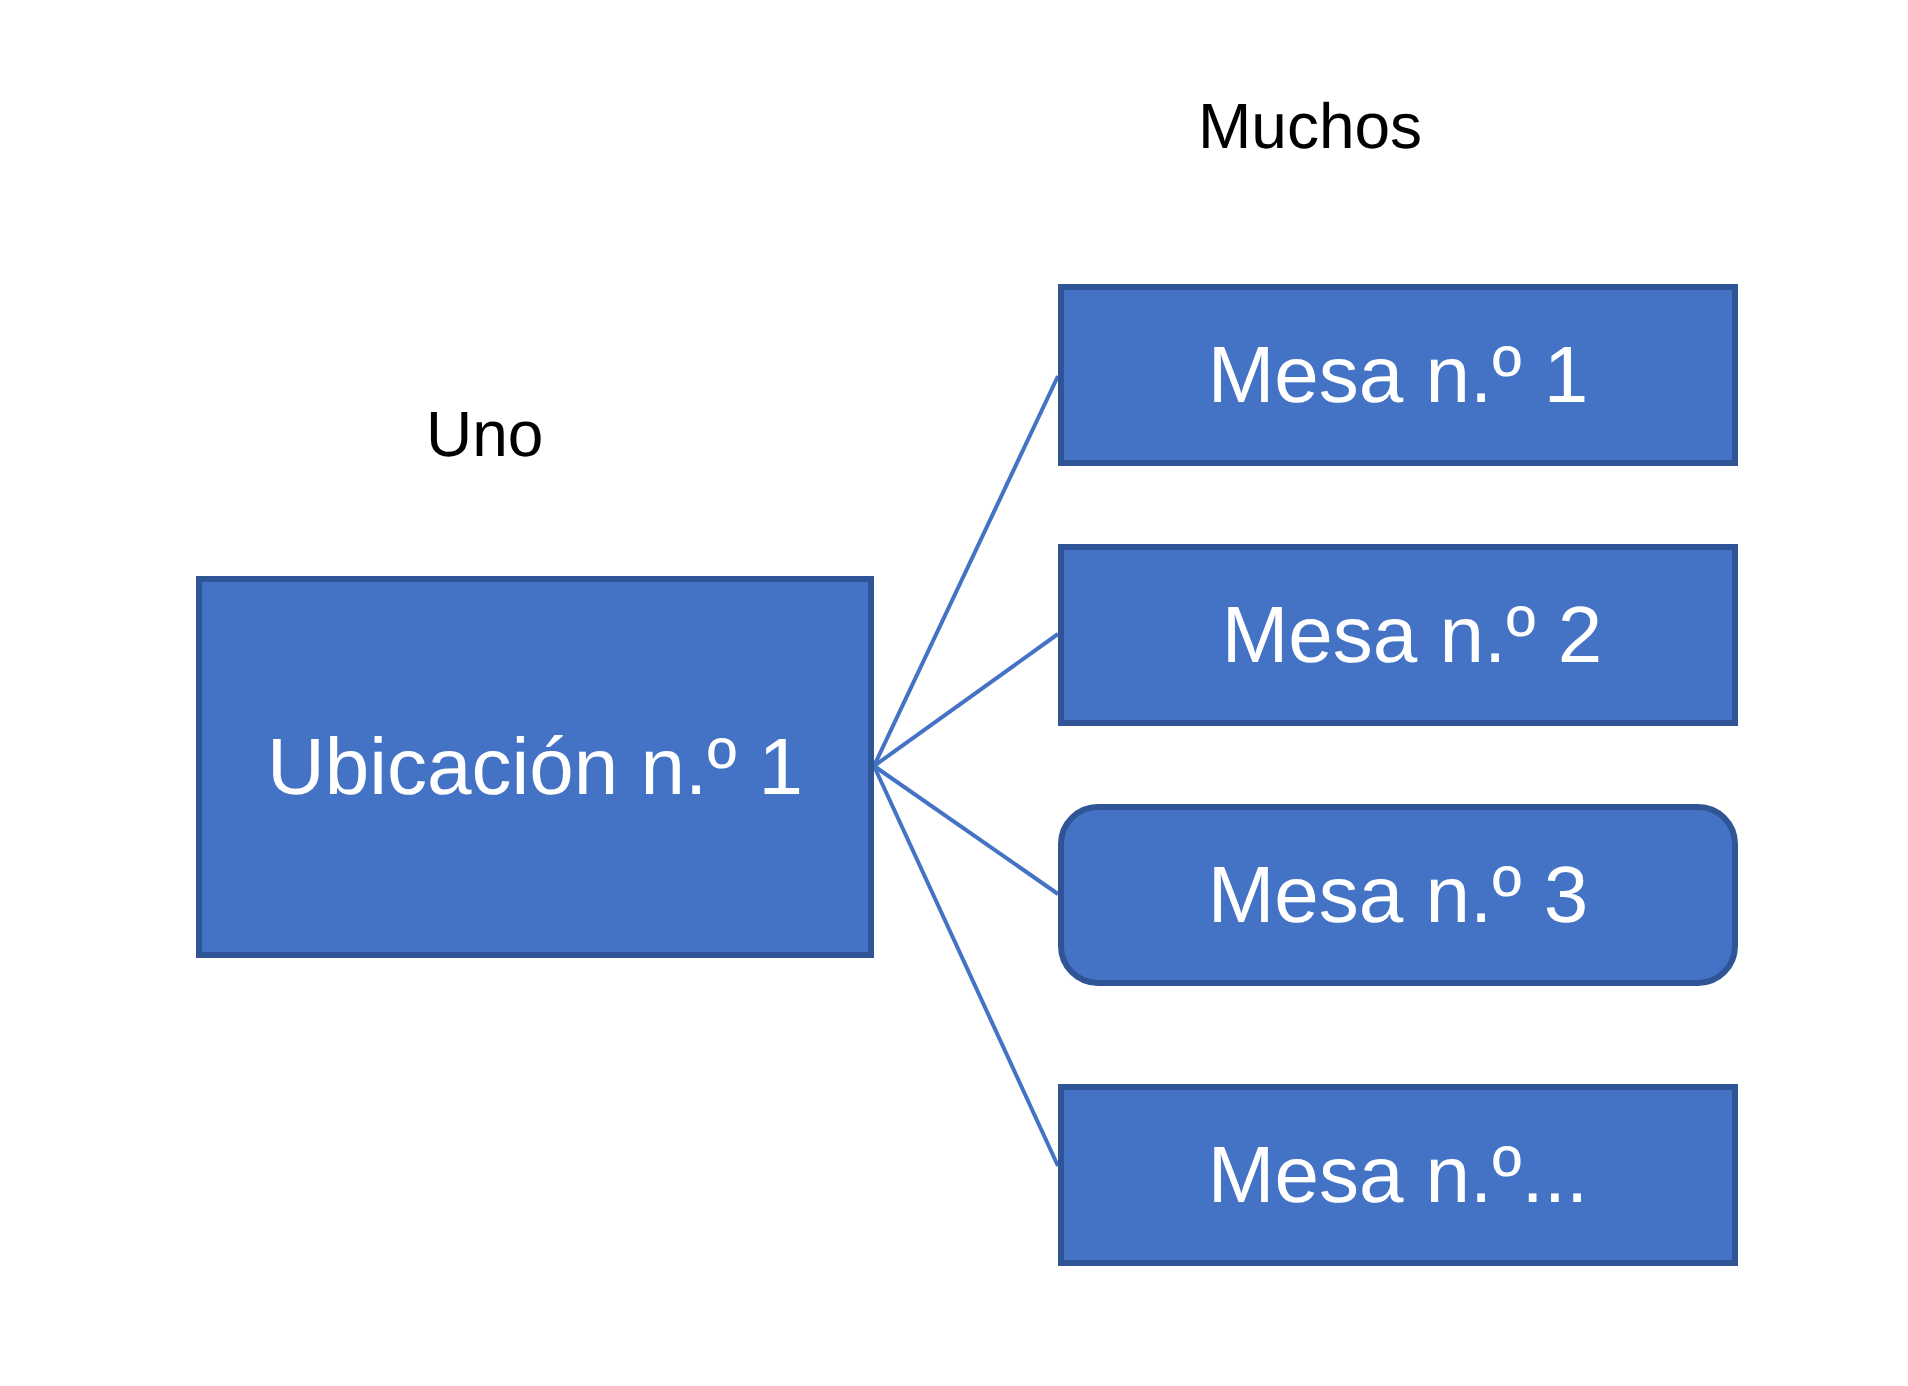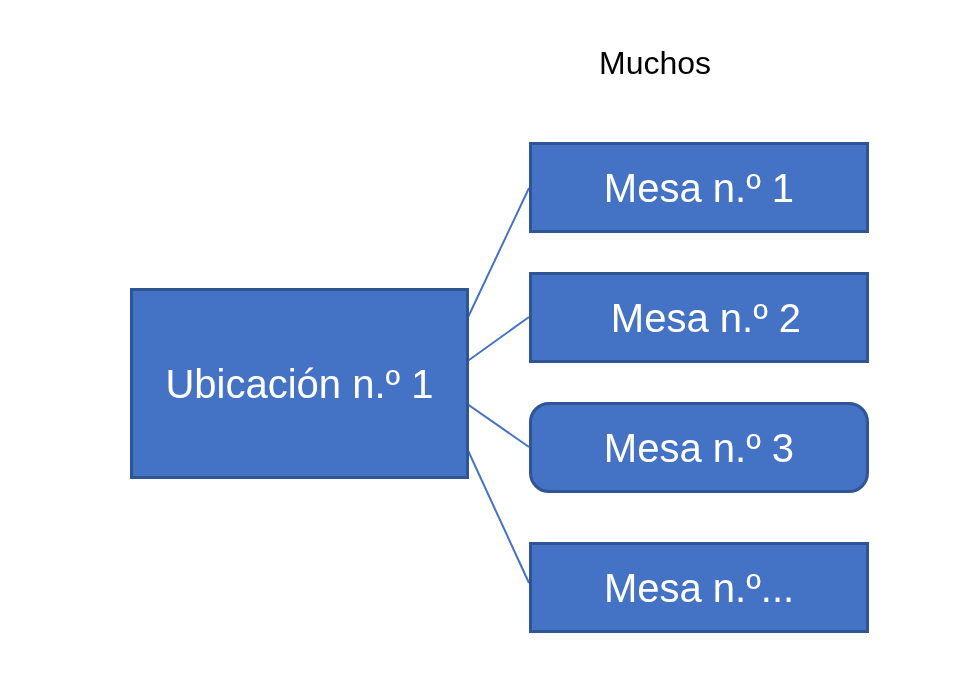--- a/index.html
+++ b/index.html
@@ -48,21 +48,20 @@
     font-size: 40px;
     line-height: 1;
     white-space: nowrap;
     font-weight: 400;
   }
   #node-ubicacion {
     left: 98px;
     top: 288px;
     width: 339px;
     height: 191px;
-    margin-left: 32px;
   }
   .node-mesa {
     left: 529px;
     width: 340px;
     height: 91px;
   }
   #node-mesa-1 { top: 142px; }
   #node-mesa-2 { top: 272px; padding-left: 14px; }
   #node-mesa-3 { top: 402px; border-radius: 20px; }
   #node-mesa-4 { top: 542px; text-align: center; }
@@ -73,20 +72,21 @@
     width: 954px;
     height: 693px;
     pointer-events: none;
   }
 </style>
 </head>
 <body>
 
 <div id="canvas">
 
+  <div class="heading" id="heading-uno">Uno</div>
 
   <div class="heading" id="heading-muchos">Muchos</div>
 
   <svg id="connectors" viewBox="0 0 954 693" width="954" height="693">
     <line x1="437" y1="383" x2="529" y2="188" stroke="#4472C4" stroke-width="2"></line>
     <line x1="437" y1="383" x2="529" y2="317" stroke="#4472C4" stroke-width="2"></line>
     <line x1="437" y1="383" x2="529" y2="447" stroke="#4472C4" stroke-width="2"></line>
     <line x1="437" y1="383" x2="529" y2="583" stroke="#4472C4" stroke-width="2"></line>
   </svg>
 

